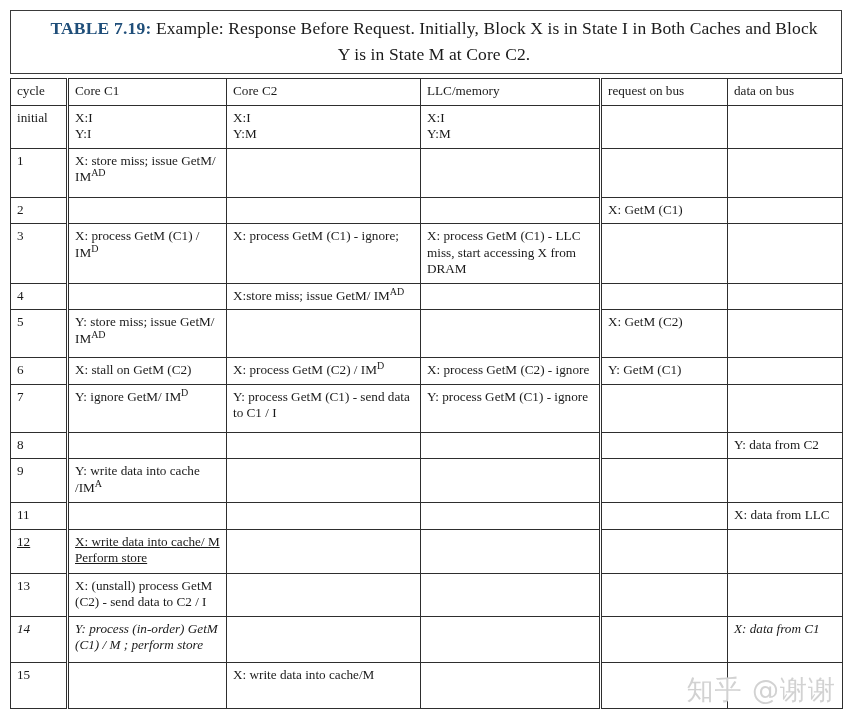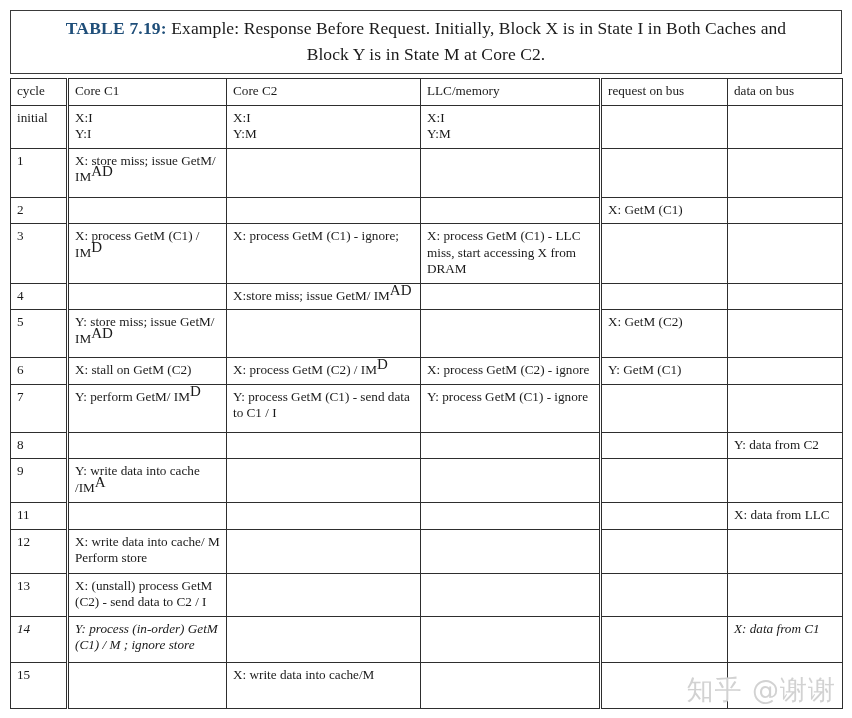--- a/index.html
+++ b/index.html
@@ -29,21 +29,21 @@
     left: 10px;
     top: 10px;
     width: 832px;
     height: 64px;
     box-sizing: border-box;
     border: 1px solid #3a3a3a;
     background: #ffffff;
     display: flex;
     align-items: center;
     justify-content: center;
-    padding: 4px 34px 6px 34px;
+    padding: 4px 18px 6px 34px;
   }
   .caption-text {
     text-align: center;
     font-size: 17.5px;
     line-height: 26px;
     color: #1a1a1a;
     letter-spacing: 0.1px;
   }
   .caption-label {
     font-weight: bold;
@@ -92,21 +92,21 @@
   col.c-c1      { width: 159px; }
   col.c-c2      { width: 194px; }
   col.c-llc     { width: 180px; }
   col.c-req     { width: 127px; }
   col.c-data    { width: 115px; }
 
   td.cycle-cell { padding-left: 7px; }
   td.bold-cell, th.bold-cell { font-weight: bold; }
 
   sup {
-    font-size: 15px;
+    font-size: 10px;
     vertical-align: super;
     line-height: 0;
   }
 
   
   .watermark {
     position: absolute;
     right: 16px;
     bottom: 10px;
     font-size: 27px;
@@ -201,21 +201,21 @@
         <tr style="height: 26px;">
           <td class="cycle-cell dbl-right">6</td>
           <td class=""><span>X: stall on GetM (C2)</span></td>
           <td class=""><span>X: process GetM (C2) / IM</span><sup>D</sup></td>
           <td class="dbl-right"><span>X: process GetM (C2) - ignore</span></td>
           <td>Y: GetM (C1)</td>
           <td></td>
         </tr>
         <tr style="height: 48px;">
           <td class="cycle-cell dbl-right">7</td>
-          <td class=""><span>Y: perform GetM/ IM</span><sup>D</sup></td>
+          <td class=""><span>Y: ignore GetM/ IM</span><sup>D</sup></td>
           <td class=""><span>Y: process GetM (C1) - send data to C1 / I</span></td>
           <td class="dbl-right"><span>Y: process GetM (C1) - ignore</span></td>
           <td></td>
           <td></td>
         </tr>
         <tr style="height: 26px;">
           <td class="cycle-cell dbl-right bold-cell">8</td>
           <td class=""><span></span></td>
           <td class=""><span></span></td>
           <td class="dbl-right"><span></span></td>
@@ -231,39 +231,39 @@
           <td></td>
         </tr>
         <tr style="height: 26px;">
           <td class="cycle-cell dbl-right">11</td>
           <td class=""><span></span></td>
           <td class=""><span></span></td>
           <td class="dbl-right"><span></span></td>
           <td></td>
           <td>X: data from LLC</td>
         </tr>
-        <tr style="height: 44px;">
+        <tr style="height: 44px; text-decoration: underline;">
           <td class="cycle-cell dbl-right">12</td>
           <td class=""><span>X: write data into cache/ M</span><br><span>Perform store</span></td>
           <td class=""><span></span></td>
           <td class="dbl-right"><span></span></td>
           <td></td>
           <td></td>
         </tr>
         <tr style="height: 42px;">
           <td class="cycle-cell dbl-right">13</td>
           <td class=""><span>X: (unstall) process GetM (C2) - send data to C2 / I</span></td>
           <td class=""><span></span></td>
           <td class="dbl-right"><span></span></td>
           <td></td>
           <td></td>
         </tr>
         <tr style="height: 46px; font-style: italic;">
           <td class="cycle-cell dbl-right bold-cell">14</td>
-          <td class="bold-cell"><span>Y: process (in-order) GetM (C1) / M ; ignore store</span></td>
+          <td class="bold-cell"><span>Y: process (in-order) GetM (C1) / M ; perform store</span></td>
           <td class=""><span></span></td>
           <td class="dbl-right"><span></span></td>
           <td></td>
           <td>X: data from C1</td>
         </tr>
         <tr style="height: 46px;">
           <td class="cycle-cell dbl-right bold-cell">15</td>
           <td class=""><span></span></td>
           <td class=""><span>X: write data into cache/M</span><br></td>
           <td class="dbl-right"><span></span></td>

